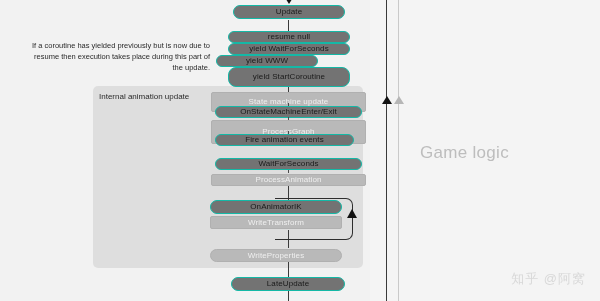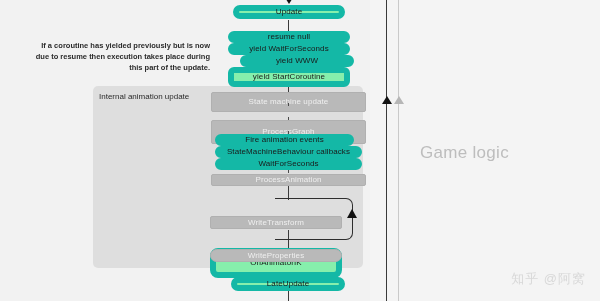--- a/index.html
+++ b/index.html
@@ -16,22 +16,22 @@
   .node{
     position:absolute;
     box-sizing:border-box;
     display:flex;align-items:center;justify-content:center;
     font-size:8px;
     line-height:1;
     white-space:nowrap;
     letter-spacing:.1px;
   }
   .node.pill{
-    background:#86efac;
-    border:6px solid #14b8a6;
+    background:#737373;
+    border:1px solid #14b8a6;
     border-radius:8px;
     color:#1a1a1a;
   }
   .node.rect{
     background:#b9b9b9;
     border:1px solid #b0b0b0;
     border-radius:2px;
     color:#efefef;
   }
   .node.gpill{
@@ -57,21 +57,20 @@
   }
 
   
   #note{
     position:absolute;
     left:28px;top:40px;width:182px;
     font-size:7.5px;
     line-height:11px;
     color:#2b2b2b;
     text-align:right;
-    font-weight:bold;
   }
 
   
   #band{
     position:absolute;
     left:370px;top:0;width:230px;height:301px;
     background:#f4f4f4;
   }
   #game-logic-label{
     position:absolute;
@@ -164,47 +163,47 @@
   <div class="node pill" style="left:233px;top:5px;width:112px;height:14px;">
     <span>Update</span>
   </div>
 
   <div class="node pill" style="left:228px;top:31px;width:122px;height:12px;">
     <span>resume null</span>
   </div>
   <div class="node pill" style="left:228px;top:43px;width:122px;height:12px;">
     <span>yield WaitForSeconds</span>
   </div>
-  <div class="node pill" style="left:240px;top:55px;width:114px;height:12px;">
+  <div class="node pill" style="left:216px;top:55px;width:102px;height:12px;">
     <span>yield WWW</span>
   </div>
-  <div class="node pill" style="left:228px;top:67px;width:122px;height:20px;border-radius:6px;">
+  <div class="node pill" style="left:228px;top:67px;width:122px;height:20px;">
     <span>yield StartCoroutine</span>
   </div>
 
   <div class="node rect" style="left:211px;top:92px;width:155px;height:20px;">
     <span>State machine update</span>
   </div>
+  <div class="node pill" style="left:215px;top:106px;width:147px;height:12px;">
+    <span>OnStateMachineEnter/Exit</span>
+  </div>
   <div class="node rect" style="left:211px;top:120px;width:155px;height:24px;">
     <span>ProcessGraph</span>
   </div>
   <div class="node pill" style="left:215px;top:134px;width:139px;height:12px;">
     <span>Fire animation events</span>
   </div>
-  <div class="node pill" style="left:215px;top:146px;width:147px;height:12px;">
-    <span>StateMachineBehaviour callbacks</span>
-  </div>
   <div class="node pill" style="left:215px;top:158px;width:147px;height:12px;">
     <span>WaitForSeconds</span>
   </div>
   <div class="node rect" style="left:211px;top:174px;width:155px;height:12px;">
     <span>ProcessAnimation</span>
   </div>
 
-  <div class="node pill" style="left:210px;top:200px;width:132px;height:30px;margin-top:48px;">
+  <div class="node pill" style="left:210px;top:200px;width:132px;height:14px;">
     <span>OnAnimatorIK</span>
   </div>
   <div class="node rect" style="left:210px;top:216px;width:132px;height:13px;">
     <span>WriteTransform</span>
   </div>
 
   <div class="node gpill" style="left:210px;top:249px;width:132px;height:13px;">
     <span>WriteProperties</span>
   </div>
 

